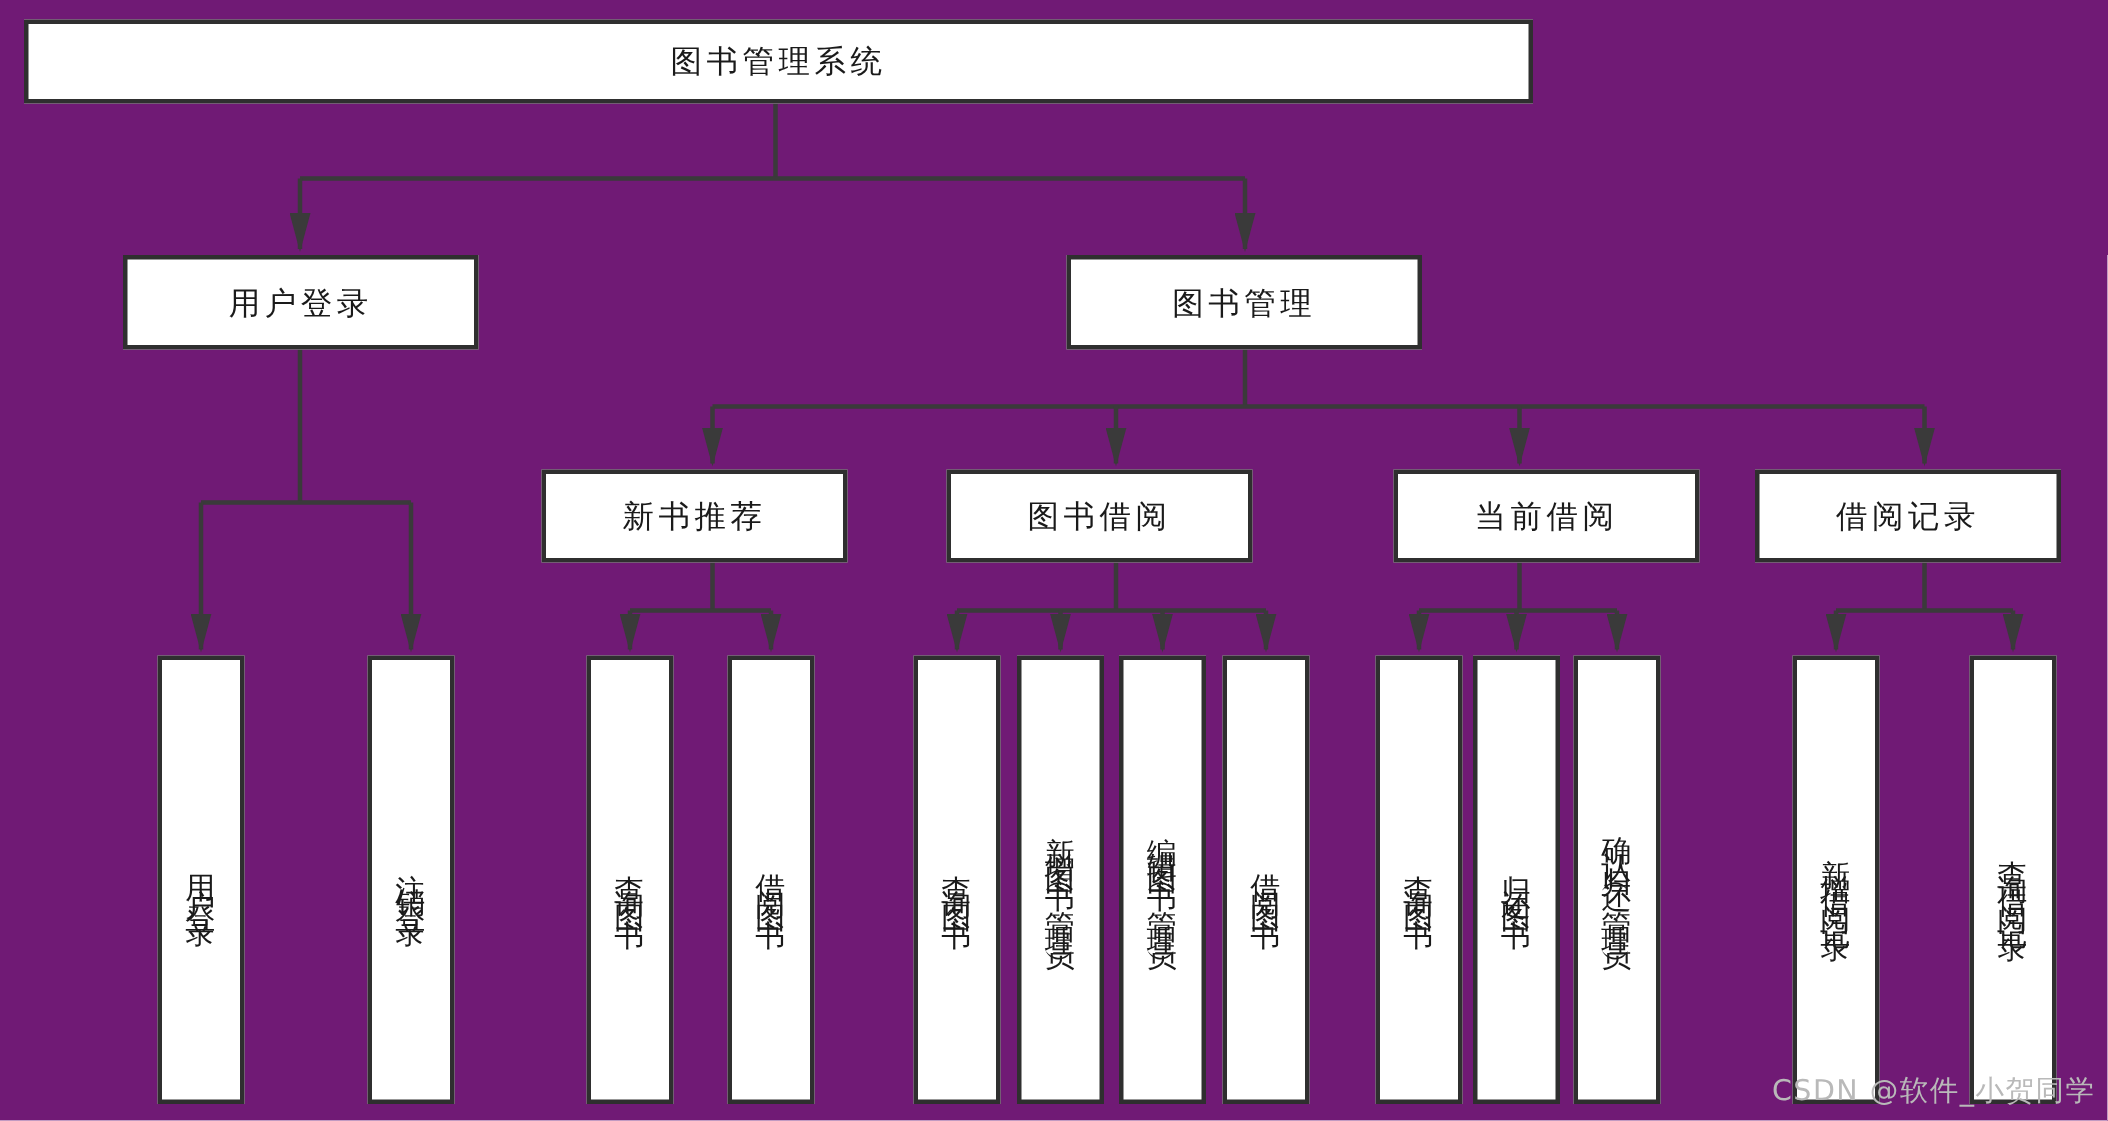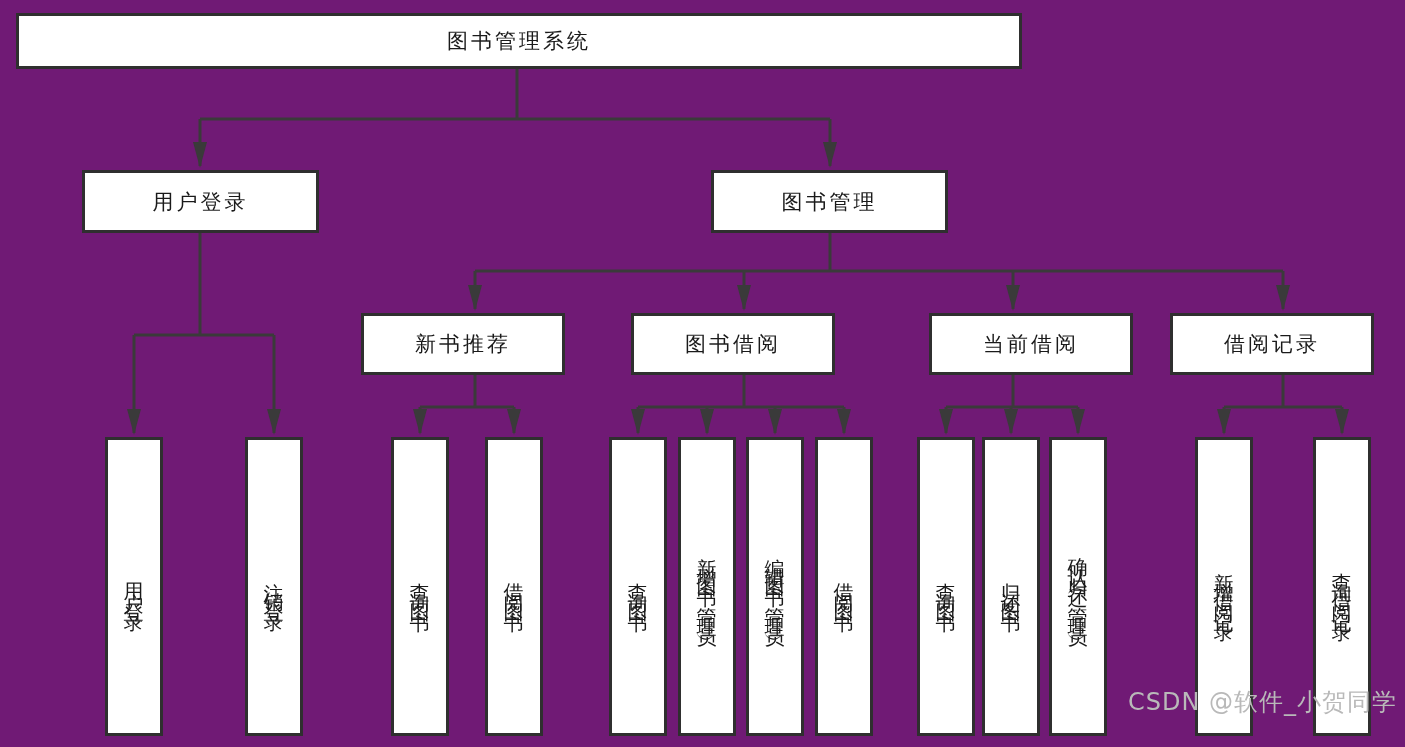--- a/index.html
+++ b/index.html
@@ -53,23 +53,23 @@
     white-space: nowrap;
   }
   .g1a { left: 105px; }  .g1b { left: 245px; }
   .g2a { left: 391px; }  .g2b { left: 485px; }
   .g3a { left: 609px; }  .g3b { left: 678px; }  .g3c { left: 746px; }  .g3d { left: 815px; }
   .g4a { left: 917px; }  .g4b { left: 982px; }  .g4c { left: 1049px; }
   .g5a { left: 1195px; } .g5b { left: 1313px; }
   .watermark {
     position: absolute;
     right: 8px;
-    top: 686px;
+    top: 714px;
     z-index: 2;
-    font-size: 24px;
+    font-size: 19px;
     color: #b9b9b9;
     letter-spacing: 1px;
     white-space: nowrap;
   }
 </style>
 </head>
 <body>
 
 <div id="canvas">
 

